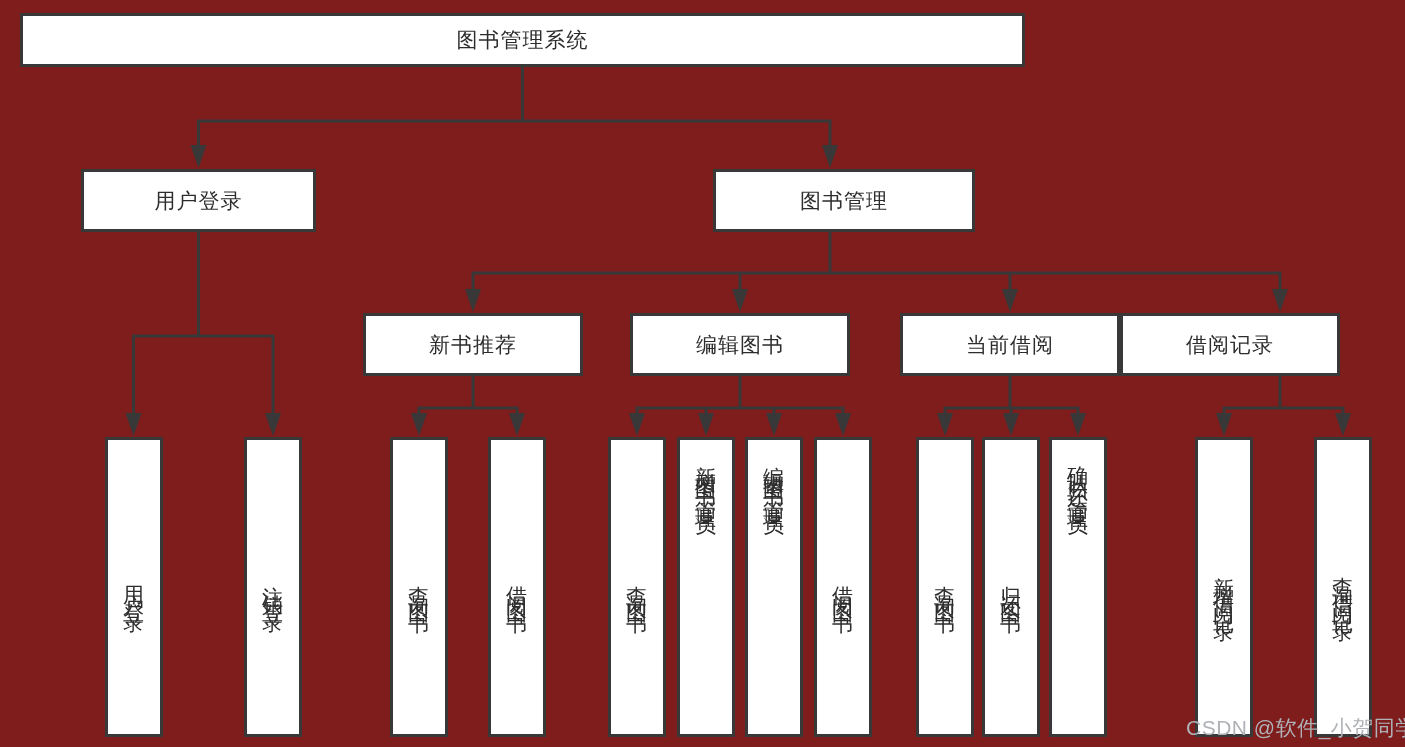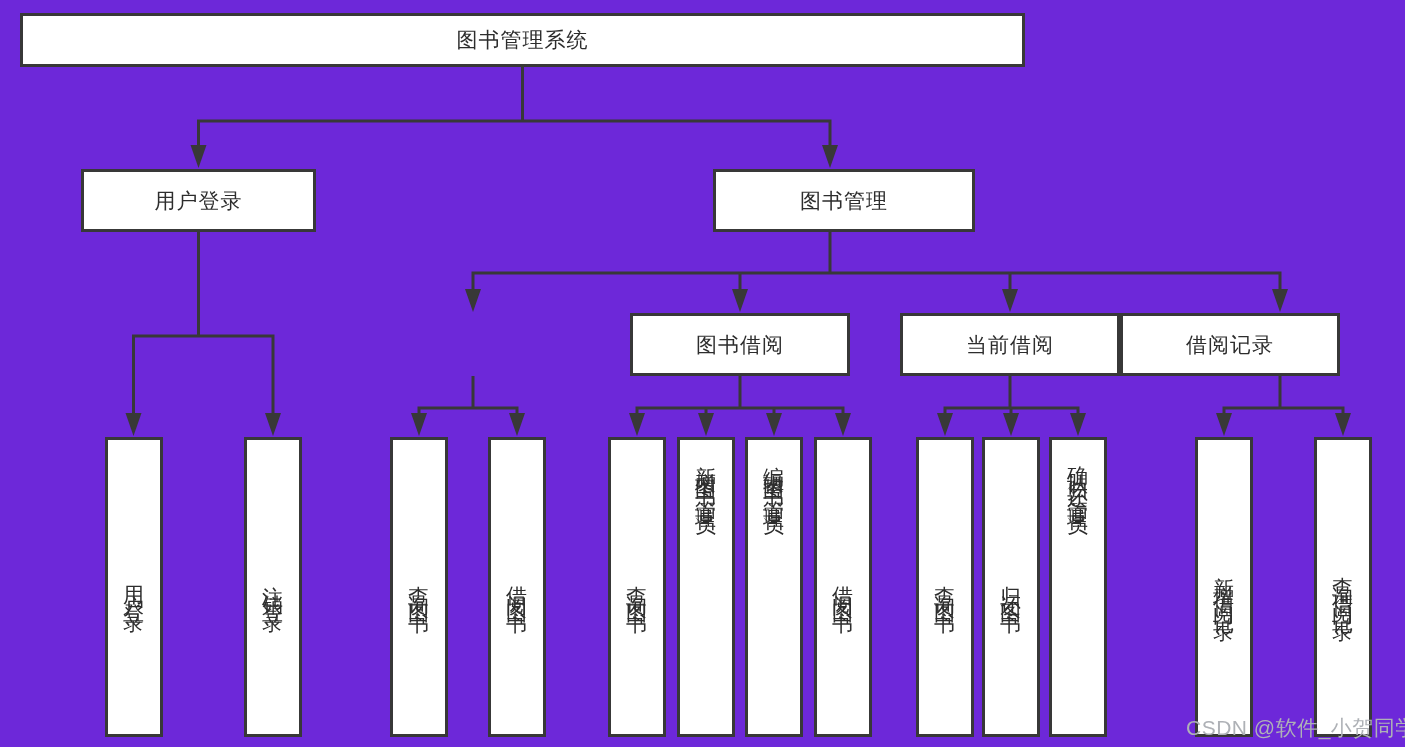--- a/index.html
+++ b/index.html
@@ -1,20 +1,20 @@
 <!DOCTYPE html>
 <html><head>
 <meta charset="utf-8">
 <style>
   html, body { margin: 0; padding: 0; background: #ffffff; }
   .canvas {
     position: relative;
     width: 1405px;
     height: 747px;
-    background: #6d28d9;
+    background: #7f1d1d;
     font-family: "Liberation Sans", sans-serif;
     overflow: hidden;
   }
   .wires { position: absolute; left: 0; top: 0; width: 1405px; height: 747px; }
   .node {
     position: absolute;
     box-sizing: border-box;
     background: #ffffff;
     border: 3px solid #383838;
     display: flex;
@@ -89,22 +89,25 @@
     <span class="lbl">图书管理系统</span>
   </div>
 
   <div class="node hbox" style="left:81px; top:169px; width:235px; height:63px;">
     <span class="lbl">用户登录</span>
   </div>
   <div class="node hbox" style="left:713px; top:169px; width:262px; height:63px;">
     <span class="lbl">图书管理</span>
   </div>
 
+  <div class="node hbox" style="left:363px; top:313px; width:220px; height:63px;">
+    <span class="lbl">新书推荐</span>
+  </div>
   <div class="node hbox" style="left:630px; top:313px; width:220px; height:63px;">
-    <span class="lbl">图书借阅</span>
+    <span class="lbl">编辑图书</span>
   </div>
   <div class="node hbox" style="left:900px; top:313px; width:220px; height:63px;">
     <span class="lbl">当前借阅</span>
   </div>
   <div class="node hbox" style="left:1120px; top:313px; width:220px; height:63px;">
     <span class="lbl">借阅记录</span>
   </div>
 
   <div class="node vbox" style="left:105px; top:437px; width:58px; height:300px;">
     <span class="lbl">用户登录</span>

